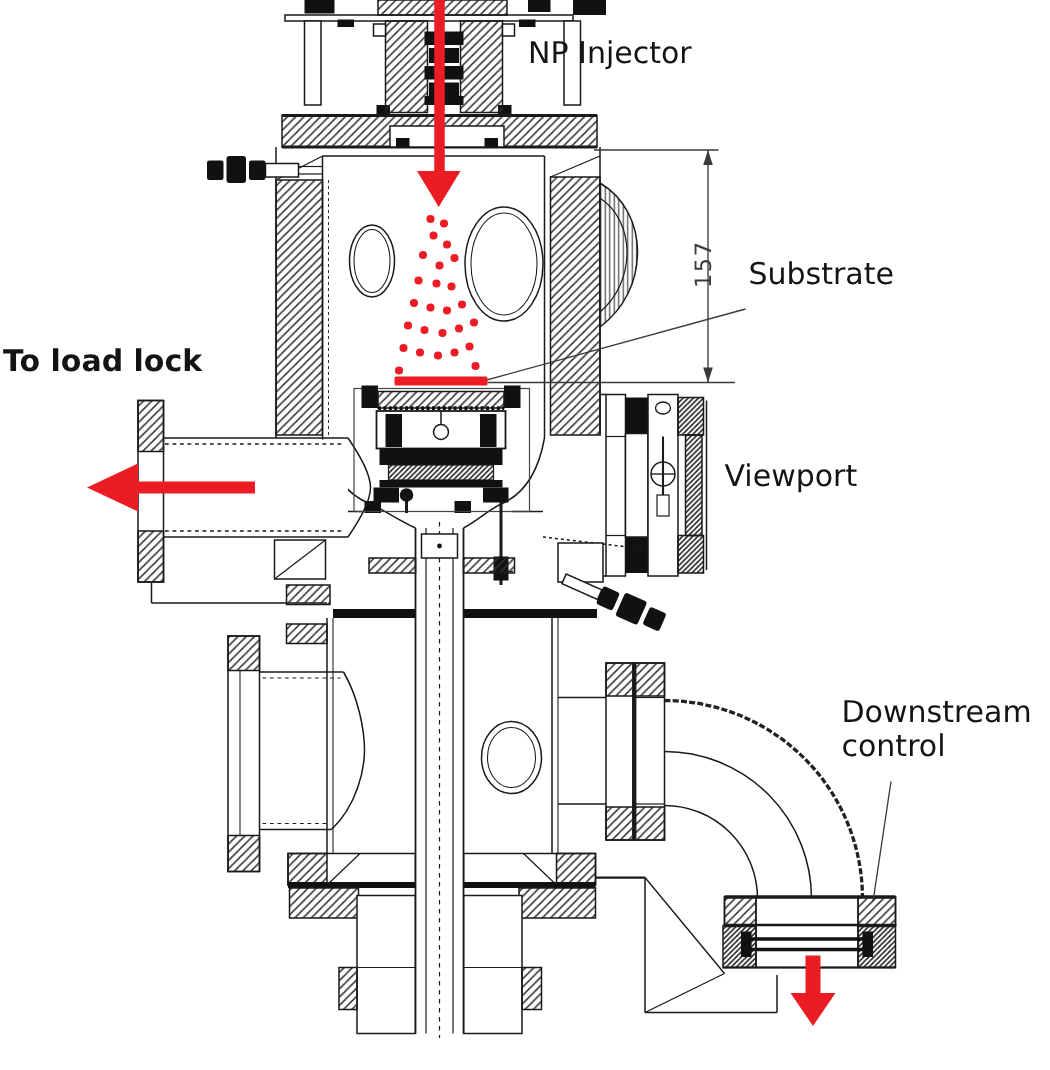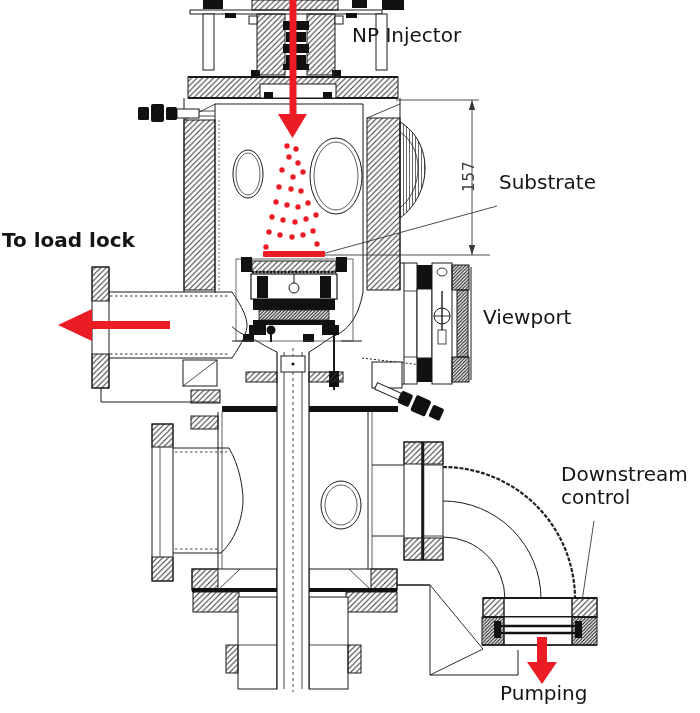--- a/index.html
+++ b/index.html
@@ -344,16 +344,15 @@
 </svg>
 
 <div class="label" style="left:352px;top:24px;">NP Injector</div>
 <div class="label" style="left:2px;top:229px;font-weight:bold;">To load lock</div>
 <div class="label" style="left:499px;top:171px;">Substrate</div>
 <div class="label" style="left:483px;top:306px;">Viewport</div>
 <div class="label multiline" style="left:561px;top:463px;">
   <div>Downstream</div>
   <div>control</div>
 </div>
-<div class="label" style="left:500px;top:682px;">Pumping</div>
 <div class="label dim" style="left:458px;top:192px;">157</div>
 
 </div>
 
 </body></html>

